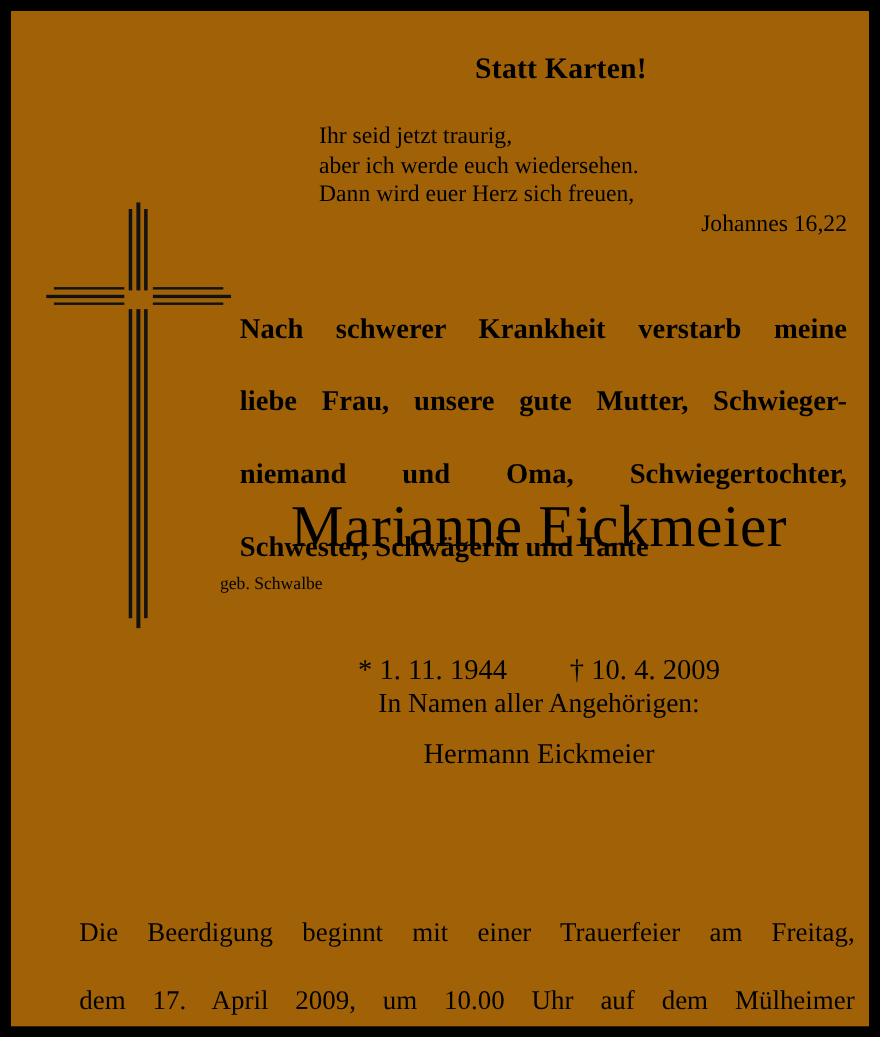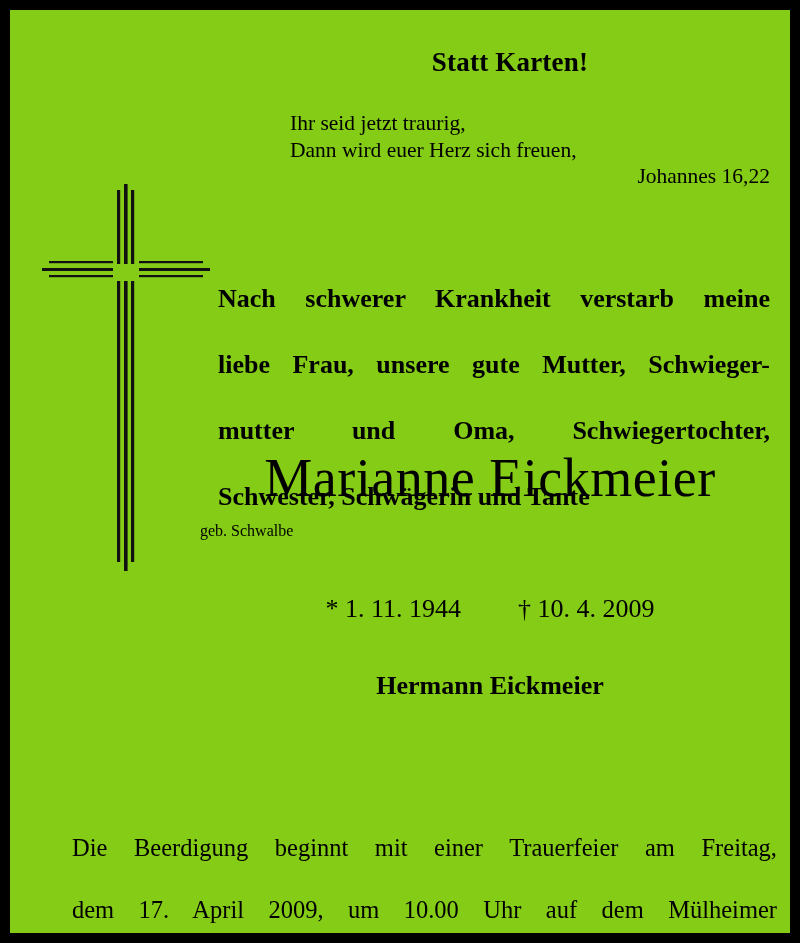--- a/index.html
+++ b/index.html
@@ -18,21 +18,21 @@
     font-family: "Liberation Serif", "DejaVu Serif", serif;
     color: #000000;
   }
 
   .sheet {
     position: absolute;
     left: 10px;
     top: 10px;
     width: 780px;
     height: 923px;
-    background: #84cc16;
+    background: #a16207;
     box-sizing: border-box;
     overflow: hidden;
   }
 
   
   .cross {
     position: absolute;
     left: 26px;
     top: 168px;
     width: 184px;
@@ -138,21 +138,21 @@
   }
 
   .family-name {
     position: absolute;
     left: 190px;
     top: 660px;
     width: 580px;
     text-align: center;
     font-size: 26px;
     line-height: 32px;
-    font-weight: bold;
+    font-weight: normal;
   }
 
   .address {
     position: absolute;
     left: 62px;
     top: 745px;
     width: 700px;
     font-size: 26px;
     line-height: 33px;
     text-align: left;
@@ -201,43 +201,45 @@
           <rect x="103" y="90" width="71" height="3.0"></rect>
           <rect x="103" y="97" width="64" height="2.2"></rect>
         </g>
       </svg>
     </div>
 
     <div class="statt-karten">Statt Karten!</div>
 
     <div class="verse">
       <div>Ihr seid jetzt traurig,</div>
+      <div>aber ich werde euch wiedersehen.</div>
       <div>Dann wird euer Herz sich freuen,</div>
       <span class="attribution">Johannes 16,22</span>
     </div>
 
     <div class="intro">
       <span class="j">Nach schwerer Krankheit verstarb meine</span>
       <span class="j">liebe Frau, unsere gute Mutter, Schwieger-</span>
-      <span class="j">mutter und Oma, Schwiegertochter,</span>
+      <span class="j">niemand und Oma, Schwiegertochter,</span>
       <span>Schwester, Schwägerin und Tante</span>
     </div>
 
     <div class="deceased-name">Marianne Eickmeier</div>
 
     <div class="maiden-name">geb. Schwalbe</div>
 
     <div class="dates">
       <span>*</span>
       <span>1. 11. 1944</span>
       <span class="gap"></span>
       <span>†</span>
       <span>10. 4. 2009</span>
     </div>
 
+    <div class="family-intro">In Namen aller Angehörigen:</div>
 
     <div class="family-name">Hermann Eickmeier</div>
 
 
     <div class="funeral">
       <span class="j">Die Beerdigung beginnt mit einer Trauerfeier am Freitag,</span>
       <span class="j">dem 17. April 2009, um 10.00 Uhr auf dem Mülheimer</span>
 
     </div>
 

